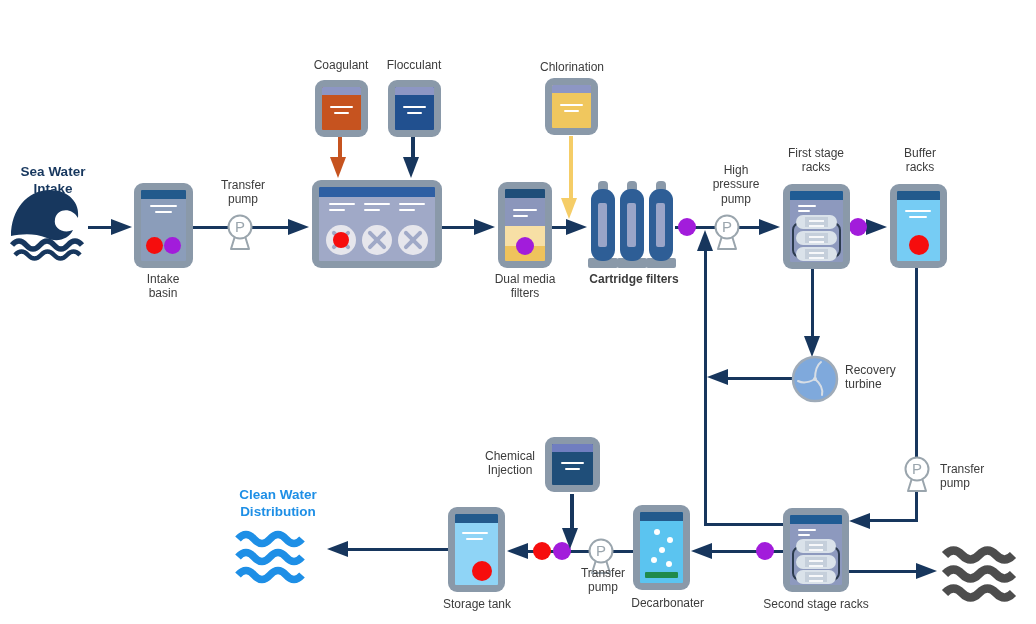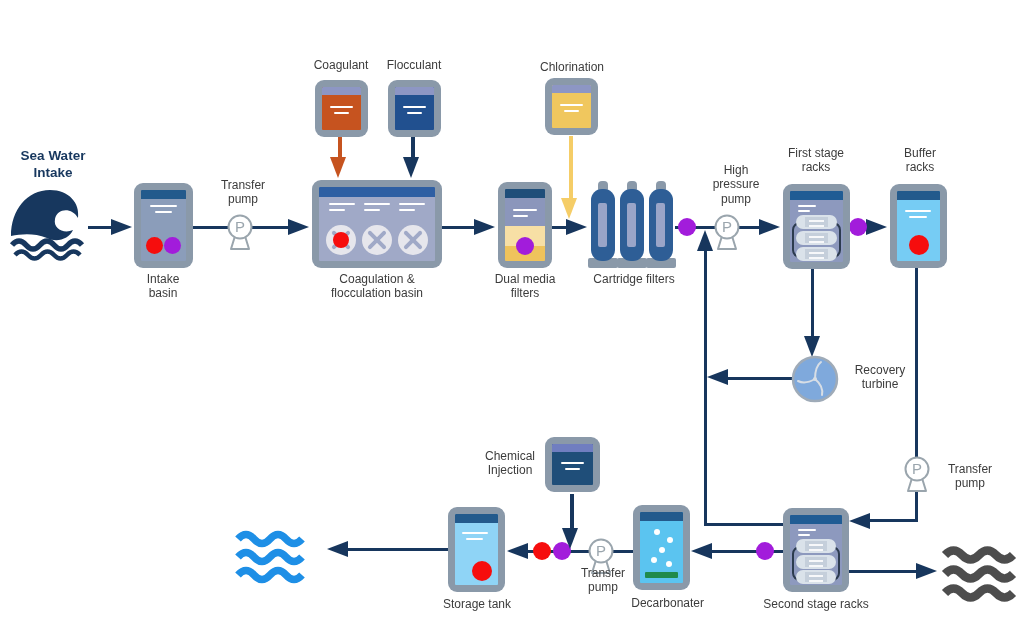--- a/index.html
+++ b/index.html
@@ -5,23 +5,23 @@
   html,body{margin:0;padding:0;background:#fff;font-family:"Liberation Sans",sans-serif;}
   #canvas{position:relative;width:1036px;height:624px;background:#fff;overflow:hidden;}
 
   
   .hdr{position:absolute;left:14px;top:10px;width:944px;height:25px;
        background:linear-gradient(90deg,#BC4718 0%,#C1511F 30%,#CE7B52 55%,#E4B49C 75%,#F7E8E0 92%,rgba(255,255,255,0) 100%);
        color:#fff;font-size:12.5px;letter-spacing:.45px;line-height:25px;padding-left:10px;box-sizing:border-box;white-space:nowrap;}
 
   
   .lbl{position:absolute;font-size:12px;color:#3C3C3C;text-align:center;white-space:pre-line;line-height:1.2;}
-  .lbl.left{text-align:center;}
+  .lbl.left{text-align:left;}
   .ep{font-weight:bold;font-size:13.5px;line-height:1.25;}
-  .navy-t{color:#17375E;} .blue-t{color:#1E8FE6;} .gray-t{color:#4D4D4D;}
+  .navy-t{color:#17375E;margin-top:16px;} .blue-t{color:#1E8FE6;} .gray-t{color:#4D4D4D;}
 
   
   .hl{position:absolute;height:3px;background:#17365D;}
   .vl{position:absolute;width:3px;background:#17365D;}
   .ar{position:absolute;width:0;height:0;}
   .ar.r{border-top:8px solid transparent;border-bottom:8px solid transparent;border-left:21px solid #17365D;}
   .ar.l{border-top:8px solid transparent;border-bottom:8px solid transparent;border-right:21px solid #17365D;}
   .ar.u{border-left:8px solid transparent;border-right:8px solid transparent;border-bottom:21px solid #17365D;}
   .ar.d{border-left:8px solid transparent;border-right:8px solid transparent;border-top:21px solid #17365D;}
   .ar.d.or{border-top-color:#C6531F;} .ar.d.ye{border-top-color:#F5CD67;}
@@ -65,20 +65,22 @@
 
 
   <div class="lbl ep navy-t" style="left:4px;top:148px;width:98px;">Sea Water
 Intake</div>
   <svg width="86" height="74" style="left:8px;top:184px;" viewBox="0 0 86 74">
     <path d="M3 52 C3 26 19 6 42 6 C61 6 72 19 70 34 C64 23 49 24 47 35 C45 45 56 50 65 46 C61 55 49 59 39 54 C26 49 14 50 3 52 Z" fill="#17375E"></path>
     <path d="M4 61 q7 -8 14 0 t14 0 t14 0 t14 0 t14 0" stroke="#17375E" stroke-width="5.5" fill="none"></path>
     <path d="M7 71 q6.5 -7 13 0 t13 0 t13 0 t13 0 t13 0" stroke="#17375E" stroke-width="4.5" fill="none"></path>
   </svg>
 
+  <div class="lbl ep blue-t" style="left:218px;top:487px;width:120px;">Clean Water
+Distribution</div>
   <svg width="88" height="54" style="left:234px;top:531px;" viewBox="0 0 88 54">
     <g stroke="#1E8FE6" stroke-width="7.5" fill="none">
       <path d="M4 8 q8 -9 16 0 t16 0 t16 0 t16 0"></path>
       <path d="M4 26 q8 -9 16 0 t16 0 t16 0 t16 0"></path>
       <path d="M4 44 q8 -9 16 0 t16 0 t16 0 t16 0"></path>
     </g>
   </svg>
 
   <svg width="92" height="56" style="left:941px;top:546px;" viewBox="0 0 92 56">
     <g stroke="#4D4D4D" stroke-width="8.5" fill="none">
@@ -213,22 +215,20 @@
       <div class="mixer" style="left:43px;top:38px;">
           <div class="mx a"></div>
           <div class="mx b"></div>
         </div>
       <div class="mixer" style="left:79px;top:38px;">
           <div class="mx a"></div>
           <div class="mx b"></div>
         </div>
     </div>
   </div>
-  <div class="lbl" style="left:306px;top:272px;width:142px;">Coagulation &amp;
-flocculation basin</div>
 
   <div class="tank" style="left:498px;top:182px;width:54px;height:86px;">
     <div class="panel" style="background:#8B96BB;">
       <div class="band" style="background:#1F4E79;"></div>
       <div class="wl" style="left:8px;top:20px;width:24px;"></div>
       <div class="wl" style="left:8px;top:26px;width:15px;"></div>
       <div style="position:absolute;left:0;right:0;top:37px;height:20px;background:#F7DFA5;"></div>
       <div style="position:absolute;left:0;right:0;top:57px;bottom:0;background:#EFC35C;"></div>
       <div class="circ" style="left:11px;top:48px;width:18px;height:18px;background:#A21CDB;"></div>
     </div>
@@ -246,21 +246,21 @@
     <div class="cartbody" style="left:591px;top:189px;">
         <div class="cartstripe" style="position:absolute;"></div>
       </div>
     <div class="cartbody" style="left:620px;top:189px;">
         <div class="cartstripe" style="position:absolute;"></div>
       </div>
     <div class="cartbody" style="left:649px;top:189px;">
         <div class="cartstripe" style="position:absolute;"></div>
       </div>
   </div>
-  <div class="lbl" style="left:586px;top:272px;width:96px;">Cartridge filters</div>
+  <div class="lbl" style="left:586px;top:272px;width:96px;font-weight:bold;">Cartridge filters</div>
 
   <div class="lbl" style="left:698px;top:163px;width:60px;margin-left:8px;">High
 pressure
 pump</div>
   <svg width="34" height="38" style="left:710px;top:214px;" viewBox="0 0 34 38">
     <path d="M12 22 L8 35 L26 35 L22 22 Z" fill="#fff" stroke="#9AA5AD" stroke-width="2" stroke-linejoin="round"></path>
     <circle cx="17" cy="13" r="11.5" fill="#fff" stroke="#9AA5AD" stroke-width="2"></circle>
     <text x="17" y="18" text-anchor="middle" font-size="15" fill="#9AA5AD">P</text>
   </svg>
 

